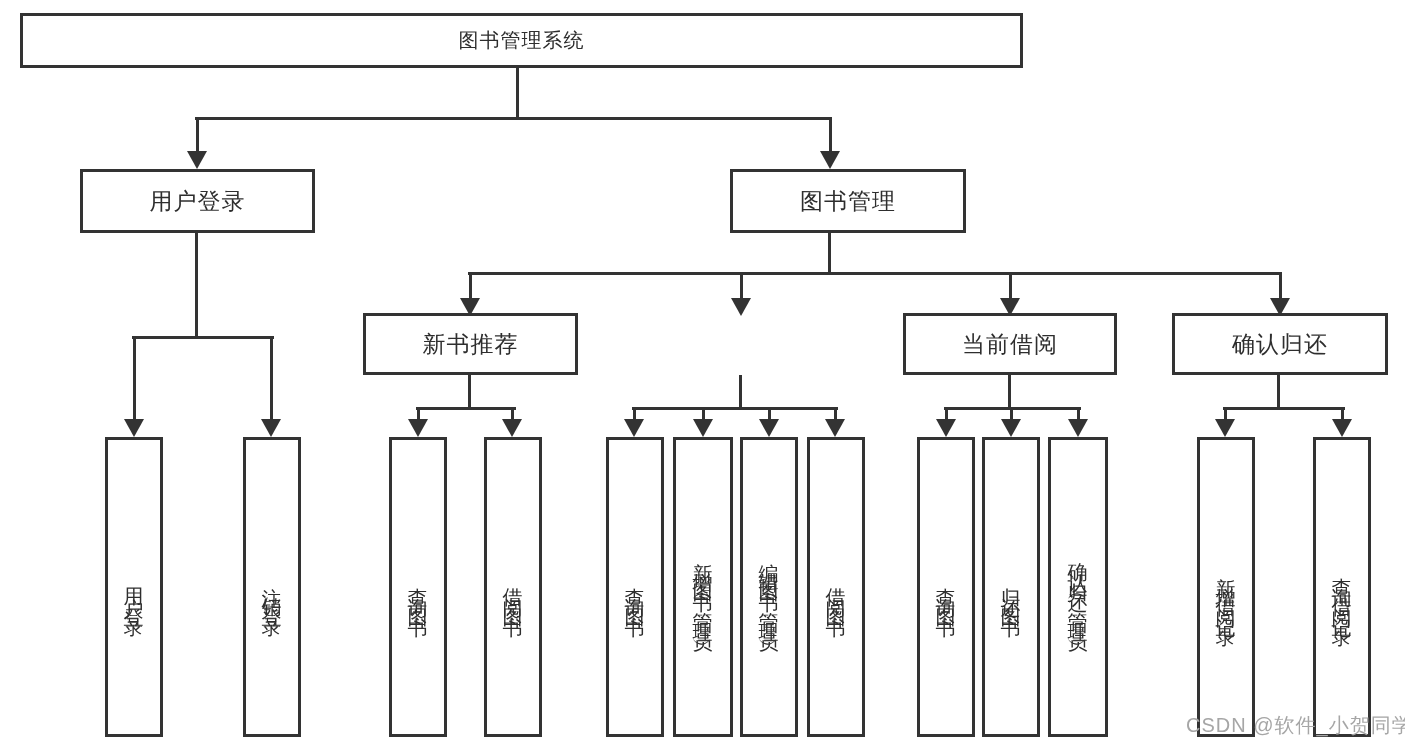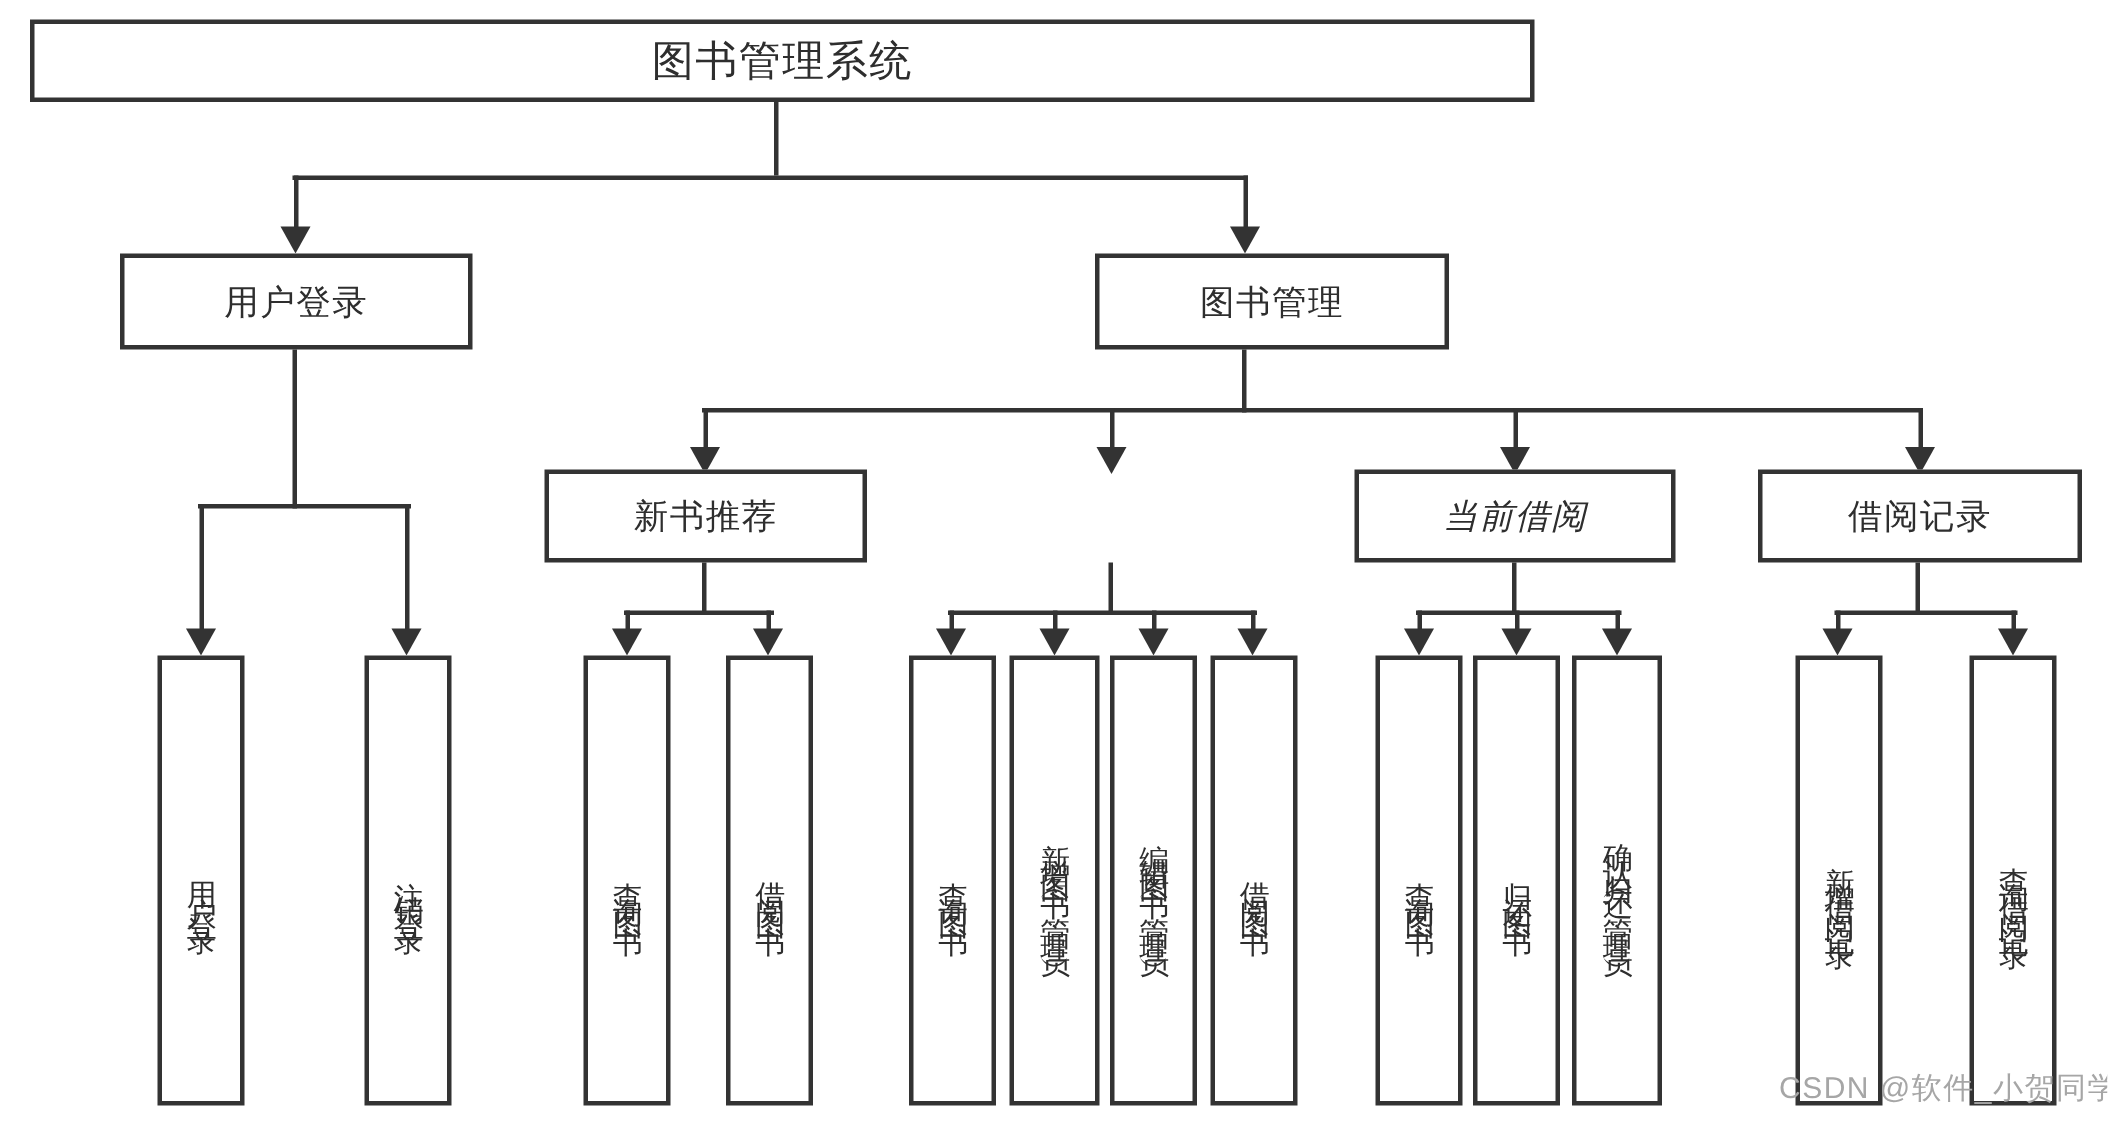--- a/index.html
+++ b/index.html
@@ -5,21 +5,21 @@
   html,body{margin:0;padding:0;background:#ffffff;}
   .canvas{
     position:relative;width:1405px;height:747px;background:#ffffff;
     font-family:"Liberation Sans","DejaVu Sans",sans-serif;color:#2e2e2e;overflow:hidden;
   }
   .node{
     position:absolute;box-sizing:border-box;border:3px solid #333333;background:#ffffff;
     display:flex;align-items:center;justify-content:center;text-align:center;
   }
   .hnode{font-size:23px;letter-spacing:1px;}
-  .root{font-size:28px;}
+  .root{font-size:20px;}
   .vnode{
     writing-mode:vertical-rl;text-orientation:mixed;
     font-size:20px;letter-spacing:10px;line-height:1;padding-top:10px;
   }
   .line{position:absolute;background:#333333;}
   .arrow{position:absolute;width:20px;}
   .arrow::before{
     content:"";position:absolute;left:8.5px;top:0;bottom:15px;width:3px;background:#333333;
   }
   .arrow::after{
@@ -53,22 +53,22 @@
   <div class="arrow" style="left:261px;top:336px;height:101px;"></div>
 
   <div class="line" style="left:828px;top:233px;width:3px;height:42px;"></div>
   <div class="line" style="left:468px;top:272px;width:814px;height:3px;"></div>
   <div class="arrow" style="left:460px;top:272px;height:44px;"></div>
   <div class="arrow" style="left:731px;top:272px;height:44px;"></div>
   <div class="arrow" style="left:1000px;top:272px;height:44px;"></div>
   <div class="arrow" style="left:1270px;top:272px;height:44px;"></div>
 
   <div class="node hnode" style="left:363px;top:313px;width:215px;height:62px;font-family:Liberation Serif, serif;">新书推荐</div>
-  <div class="node hnode" style="left:903px;top:313px;width:214px;height:62px;font-style:italic;">当前借阅</div>
-  <div class="node hnode" style="left:1172px;top:313px;width:216px;height:62px;">借阅记录</div>
+  <div class="node hnode" style="left:903px;top:313px;width:214px;height:62px;">当前借阅</div>
+  <div class="node hnode" style="left:1172px;top:313px;width:216px;height:62px;">确认归还</div>
 
   <div class="line" style="left:468px;top:375px;width:3px;height:35px;"></div>
   <div class="line" style="left:416px;top:407px;width:100px;height:3px;"></div>
   <div class="arrow" style="left:408px;top:407px;height:30px;"></div>
   <div class="arrow" style="left:502px;top:407px;height:30px;"></div>
 
   <div class="line" style="left:739px;top:375px;width:3px;height:35px;"></div>
   <div class="line" style="left:632px;top:407px;width:206px;height:3px;"></div>
   <div class="arrow" style="left:624px;top:407px;height:30px;"></div>
   <div class="arrow" style="left:693px;top:407px;height:30px;"></div>

